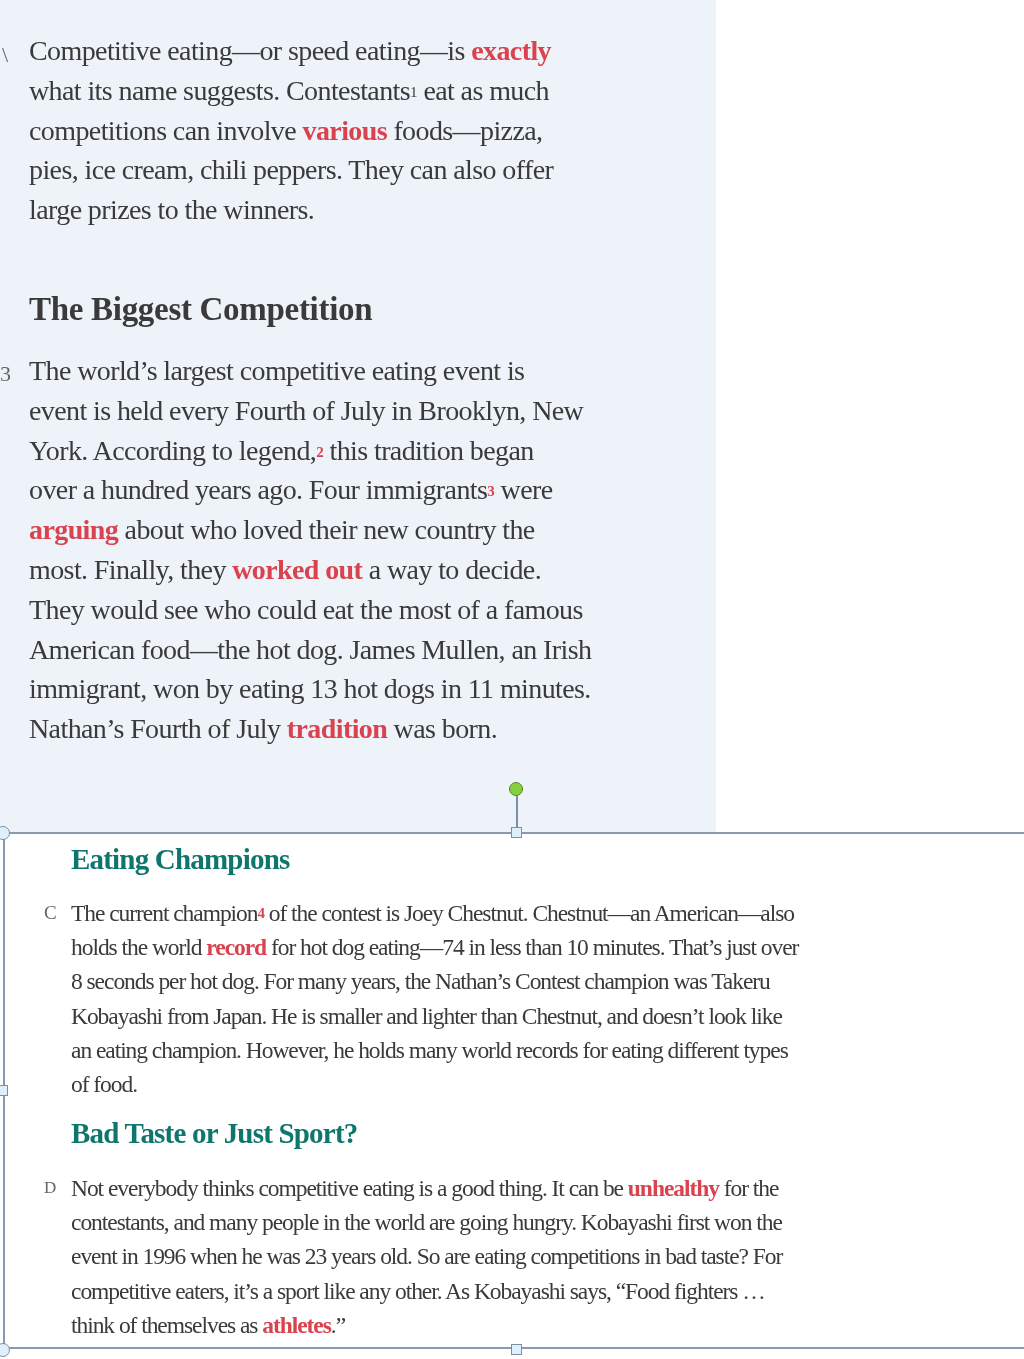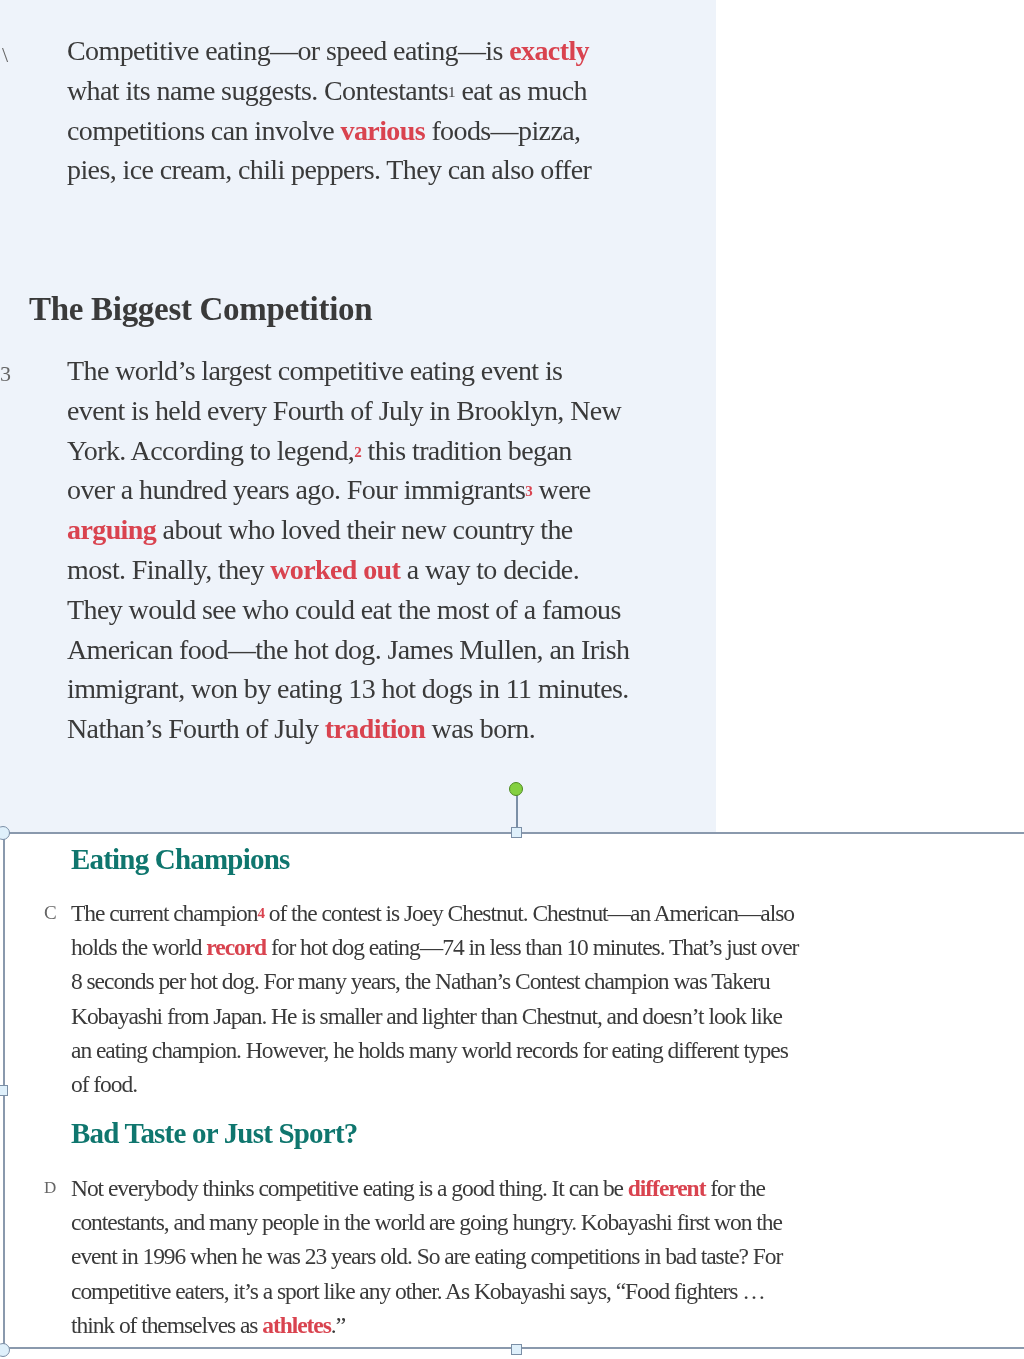--- a/index.html
+++ b/index.html
@@ -1,20 +1,20 @@
 <!DOCTYPE html>
 <html><head>
 <meta charset="utf-8">
 <style>
   html, body { margin:0; padding:0; }
   body { width:1024px; height:1359px; background:#ffffff; position:relative; overflow:hidden;
          font-family:"Liberation Serif","DejaVu Serif",serif; color:#3a3a3a; }
   .top-panel { position:absolute; left:0; top:0; width:716px; height:834px; background:#eef3fa; }
   .para-marker { position:absolute; font-size:22px; color:#666; }
-  .para { position:absolute; font-size:28px; line-height:39.8px; letter-spacing:-0.6px; white-space:nowrap;margin-left:38px; }
+  .para { position:absolute; font-size:28px; line-height:39.8px; letter-spacing:-0.6px; white-space:nowrap; }
   .hl { color:#d9434f; font-weight:bold; }
   sup { font-size:15px; line-height:0; position:relative; top:-3px; vertical-align:baseline; }
   sup.red { color:#d9434f; font-weight:bold; }
   .h2 { position:absolute; font-size:33px; font-weight:bold; color:#3a3a3a; letter-spacing:-0.3px; }
   .h3 { position:absolute; font-size:29px; font-weight:bold; color:#0f766e; letter-spacing:-0.8px; }
   .para-sm { position:absolute; font-size:23.5px; line-height:34.2px; letter-spacing:-1.05px; white-space:nowrap; }
   .sel-box { position:absolute; left:3px; top:832px; width:1030px; height:517px;
              border:2px solid #8a99ad; border-right:none; box-sizing:border-box; }
   .handle-sq { position:absolute; width:11px; height:11px; background:#dff0fb; border:1.5px solid #7b8fa6; box-sizing:border-box; }
   .handle-circ { position:absolute; width:14px; height:14px; border-radius:50%; background:#dff0fb; border:1.5px solid #7b8fa6; box-sizing:border-box; }
@@ -25,20 +25,21 @@
 <body>
 
 <div class="top-panel"></div>
 
 <div class="para-marker" style="left:2px; top:42px;">\</div>
 <div id="secA" class="para" style="left:29px; top:31px;">
     <div>Competitive eating—or speed eating—is <span class="hl">exactly</span></div>
     <div>what its name suggests. Contestants<sup>1</sup> eat as much</div>
     <div>competitions can involve <span class="hl">various</span> foods—pizza,</div>
     <div>pies, ice cream, chili peppers. They can also offer</div>
+    <div>large prizes to the winners.</div>
   </div>
 
 <div class="h2" style="left:29px; top:291px;font-family:Liberation Serif, serif;">The Biggest Competition</div>
 
 <div class="para-marker" style="left:0px; top:361px;">3</div>
 <div id="secB" class="para" style="left:29px; top:351px;">
     <div>The world’s largest competitive eating event is</div>
     <div>event is held every Fourth of July in Brooklyn, New</div>
     <div>York. According to legend,<sup class="red">2</sup> this tradition began</div>
     <div>over a hundred years ago. Four immigrants<sup class="red">3</sup> were</div>
@@ -68,18 +69,18 @@
     <div>8 seconds per hot dog. For many years, the Nathan’s Contest champion was Takeru</div>
     <div>Kobayashi from Japan. He is smaller and lighter than Chestnut, and doesn’t look like</div>
     <div>an eating champion. However, he holds many world records for eating different types</div>
     <div>of food.</div>
   </div>
 
 <div class="h3" style="left:71px; top:1117px;">Bad Taste or Just Sport?</div>
 
 <div class="para-marker" style="left:44px; top:1178px; font-size:17px;">D</div>
 <div id="secD" class="para-sm" style="left:71px; top:1171px;">
-    <div>Not everybody thinks competitive eating is a good thing. It can be <span class="hl">different</span> for the</div>
+    <div>Not everybody thinks competitive eating is a good thing. It can be <span class="hl">unhealthy</span> for the</div>
     <div>contestants, and many people in the world are going hungry. Kobayashi first won the</div>
     <div>event in 1996 when he was 23 years old. So are eating competitions in bad taste? For</div>
     <div>competitive eaters, it’s a sport like any other. As Kobayashi says, “Food fighters …</div>
     <div>think of themselves as <span class="hl">athletes</span>.”</div>
   </div>
 
 </body></html>

